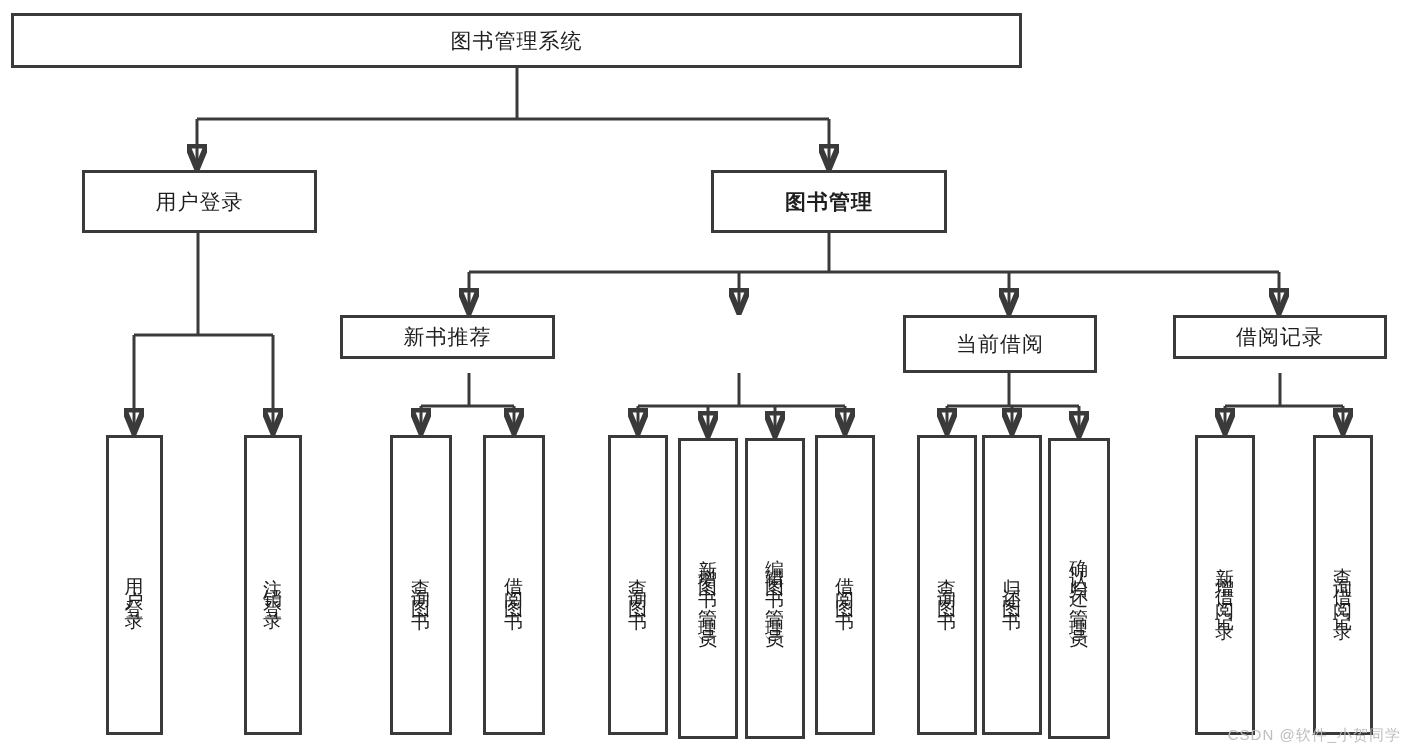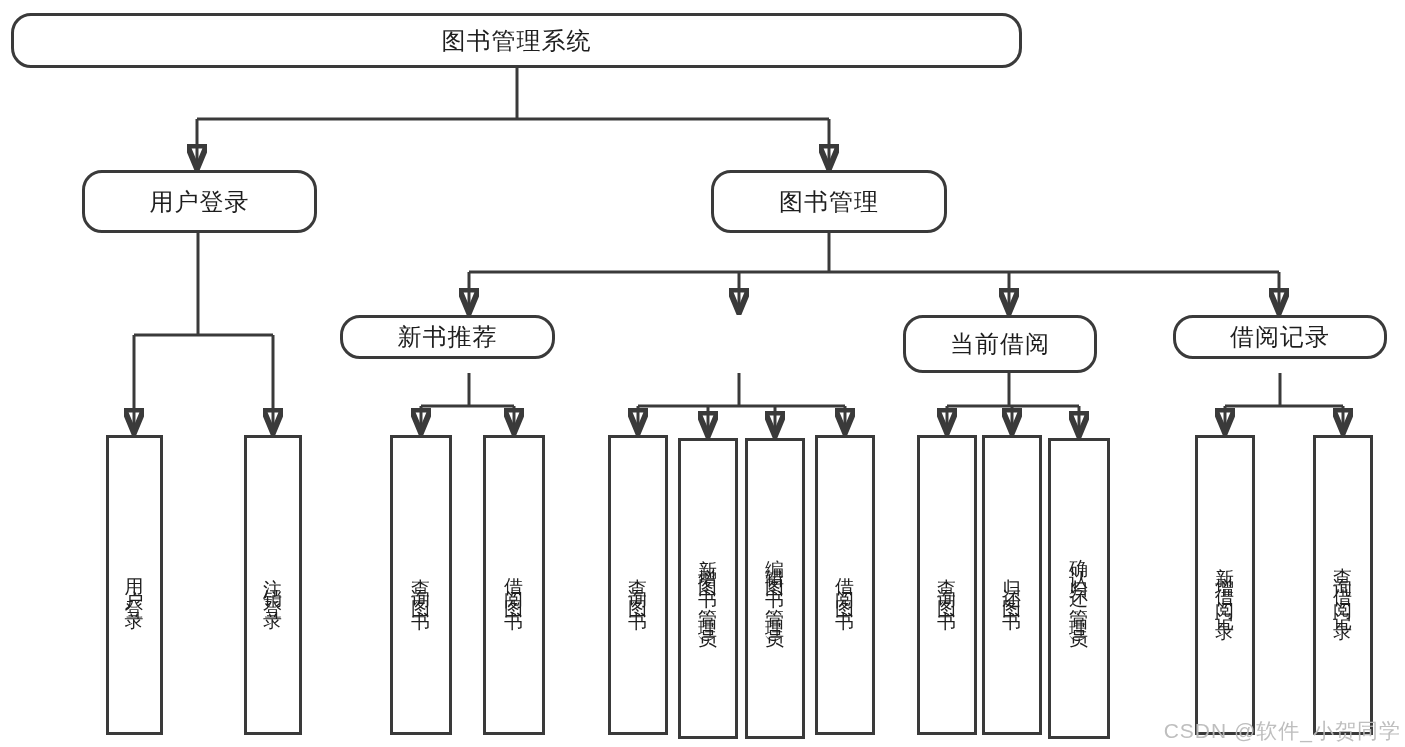--- a/index.html
+++ b/index.html
@@ -24,35 +24,35 @@
   .node {
     position: absolute;
     box-sizing: border-box;
     border: 3px solid #3a3a3a;
     background: #ffffff;
     display: flex;
     align-items: center;
     justify-content: center;
     color: #1e1e1e;
   }
-  .node.h { font-size: 24px; letter-spacing: 1px; border-radius: 20px; }
+  .node.h { font-size: 21px; letter-spacing: 1px; }
   .node.v { font-size: 19px; }
   .node.v .vtext {
     writing-mode: vertical-rl;
     text-orientation: mixed;
     letter-spacing: 11px;
     line-height: 1;
     white-space: nowrap;
   }
   .node.v.tight .vtext { letter-spacing: 10px; }
   .watermark {
     position: absolute;
     right: 4px;
     bottom: 2px;
-    font-size: 21px;
+    font-size: 15px;
     color: rgba(186,186,186,0.95);
     letter-spacing: 1px;
     z-index: 5;
     white-space: nowrap;
   }
 </style>
 </head>
 <body>
 
 <div class="stage">
@@ -101,21 +101,21 @@
 
     <path d="M1280 373 V406"></path>
     <path d="M1225 406 H1343"></path>
     <path d="M1225 406 V431" marker-end="url(#arw)"></path>
     <path d="M1343 406 V431" marker-end="url(#arw)"></path>
   </svg>
 
   <div class="node h" style="left:11px; top:13px; width:1011px; height:55px;">图书管理系统</div>
 
   <div class="node h" style="left:82px; top:170px; width:235px; height:63px;">用户登录</div>
-  <div class="node h" style="left:711px; top:170px; width:236px; height:63px;">图书管理</div>
+  <div class="node h" style="left:711px; top:170px; width:236px; height:63px;font-weight:bold;">图书管理</div>
 
   <div class="node h" style="left:340px; top:315px; width:215px; height:44px;">新书推荐</div>
   <div class="node h" style="left:903px; top:315px; width:194px; height:58px;">当前借阅</div>
   <div class="node h" style="left:1173px; top:315px; width:214px; height:44px;">借阅记录</div>
 
   <div class="node v" style="left:106px; top:435px; width:57px; height:300px;">
     <span class="vtext">用户登录</span>
   </div>
   <div class="node v" style="left:244px; top:435px; width:58px; height:300px;">
     <span class="vtext">注销登录</span>

